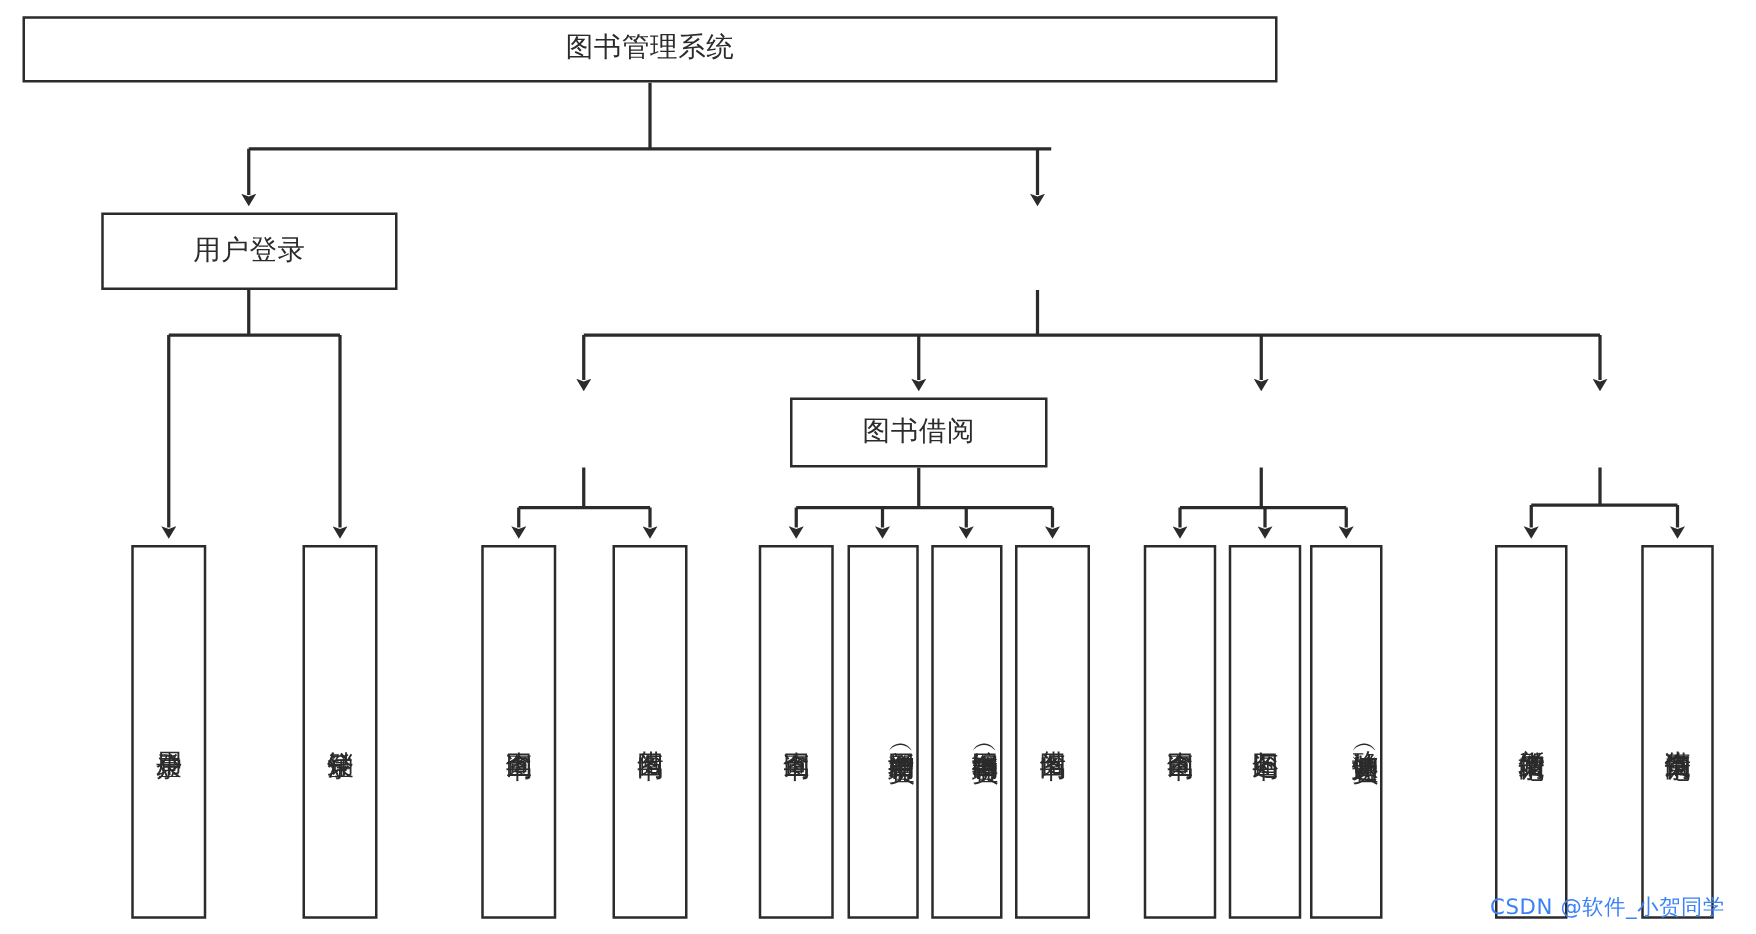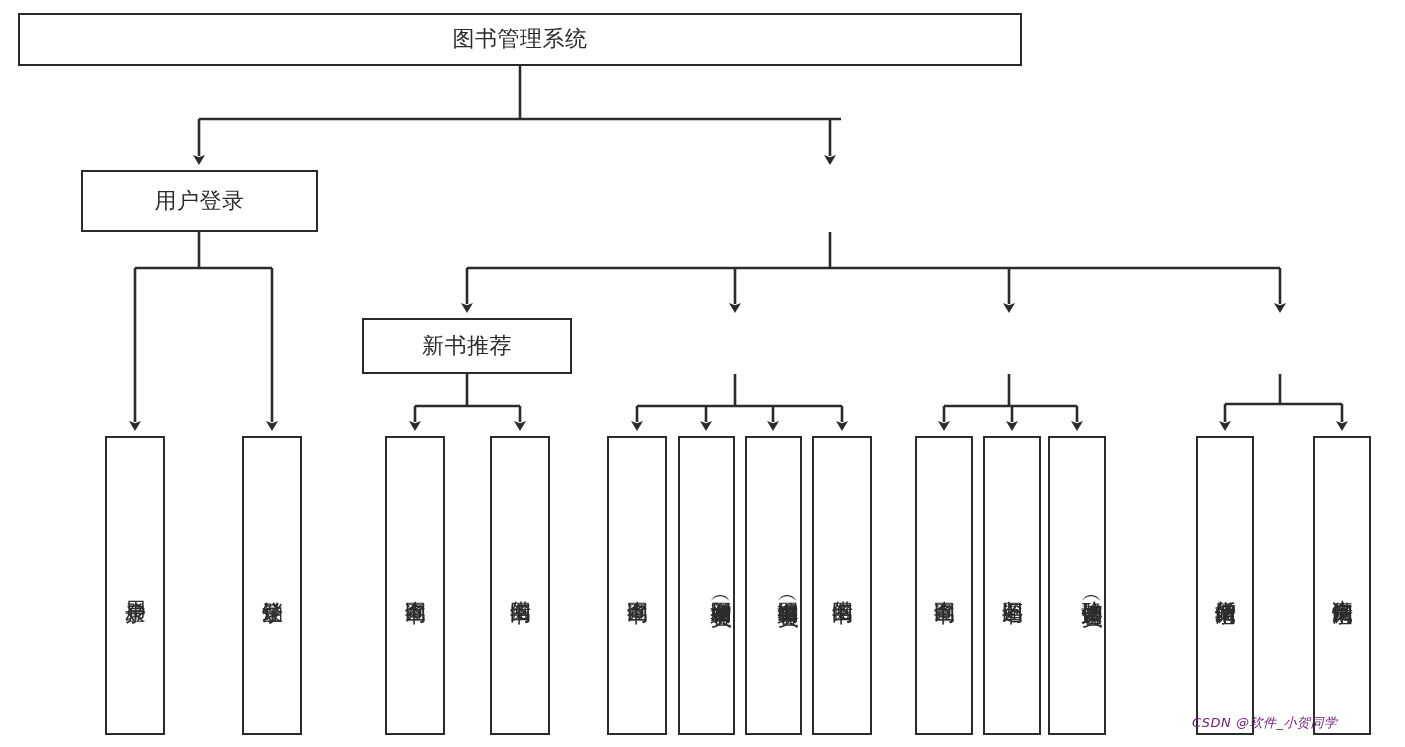--- a/index.html
+++ b/index.html
@@ -55,25 +55,24 @@
     align-items: flex-start;
     justify-content: center;
     padding-top: 6px;
   }
   .node-v.center-v {
     align-items: center;
     padding-top: 0;
   }
   .watermark {
     position: absolute;
-    font-size: 13px;
-    color: #701a75;
+    font-size: 17px;
+    color: #3b82f6;
     white-space: nowrap;
     letter-spacing: 0.5px;
-    font-style: italic;
   }
 </style>
 </head>
 <body>
 
 <div id="diagram-canvas">
 
   <svg id="edge-layer" viewBox="0 0 1405 747" xmlns="http://www.w3.org/2000/svg">
     <defs>
       <marker id="arrow" markerWidth="10" markerHeight="12" refX="1" refY="6" orient="auto" markerUnits="userSpaceOnUse">
@@ -121,21 +120,21 @@
       <path d="M1225,404 L1342,404"></path>
       <path d="M1225,404 L1225,422" marker-end="url(#arrow)"></path>
       <path d="M1342,404 L1342,422" marker-end="url(#arrow)"></path>
     </g>
   </svg>
 
   <div class="node node-h" style="left:18px; top:13px; width:1004px; height:53px;">图书管理系统</div>
 
   <div class="node node-h" style="left:81px; top:170px; width:237px; height:62px;">用户登录</div>
 
-  <div class="node node-h" style="left:362px; top:318px; width:210px; height:56px;">新书推荐</div>
+  <div class="node node-h" style="left:632px; top:318px; width:206px; height:56px;">图书借阅</div>
 
   <div class="node node-v center-v" style="left:105px; top:436px; width:60px; height:299px;">用户登录</div>
   <div class="node node-v center-v" style="left:242px; top:436px; width:60px; height:299px;">注销登录</div>
 
   <div class="node node-v center-v" style="left:385px; top:436px; width:60px; height:299px;">查询图书</div>
   <div class="node node-v center-v" style="left:490px; top:436px; width:60px; height:299px;">借阅图书</div>
 
   <div class="node node-v center-v" style="left:607px; top:436px; width:60px; height:299px;">查询图书</div>
   <div class="node node-v" style="left:678px; top:436px; width:57px; height:299px;">新增图书（管理员）</div>
   <div class="node node-v" style="left:745px; top:436px; width:57px; height:299px;">编辑图书（管理员）</div>

